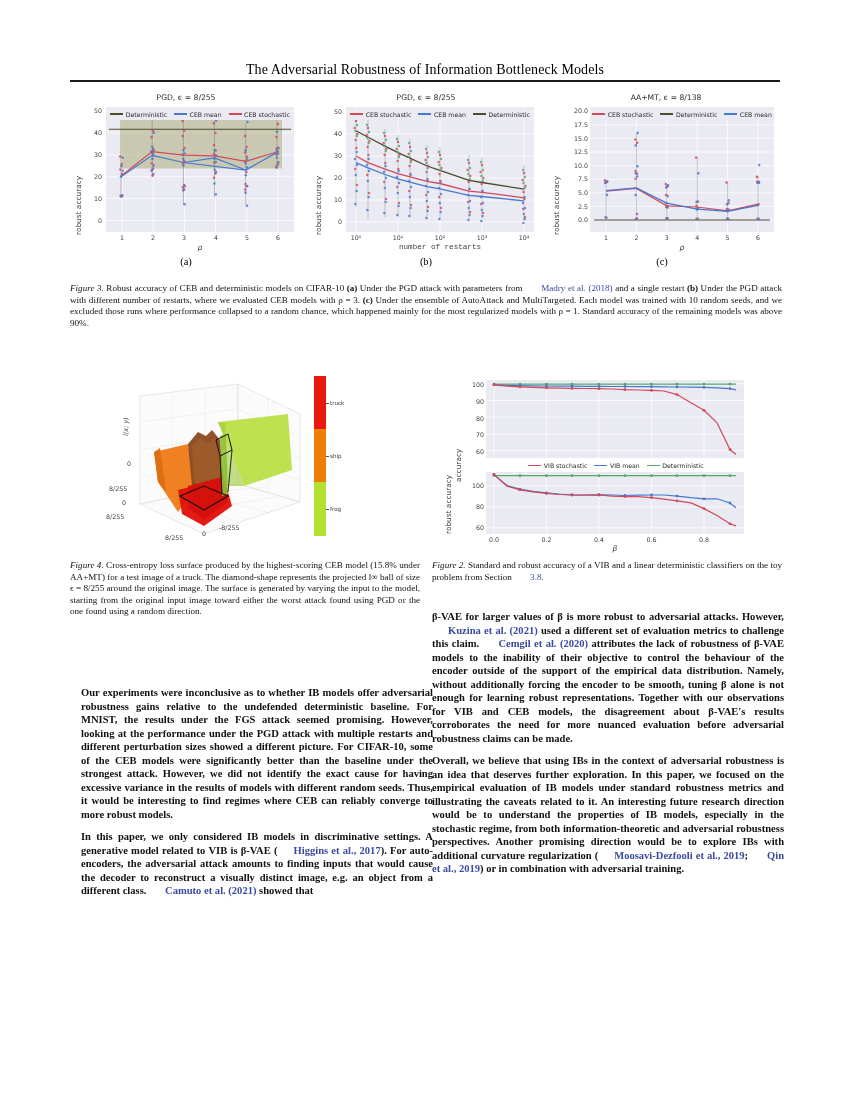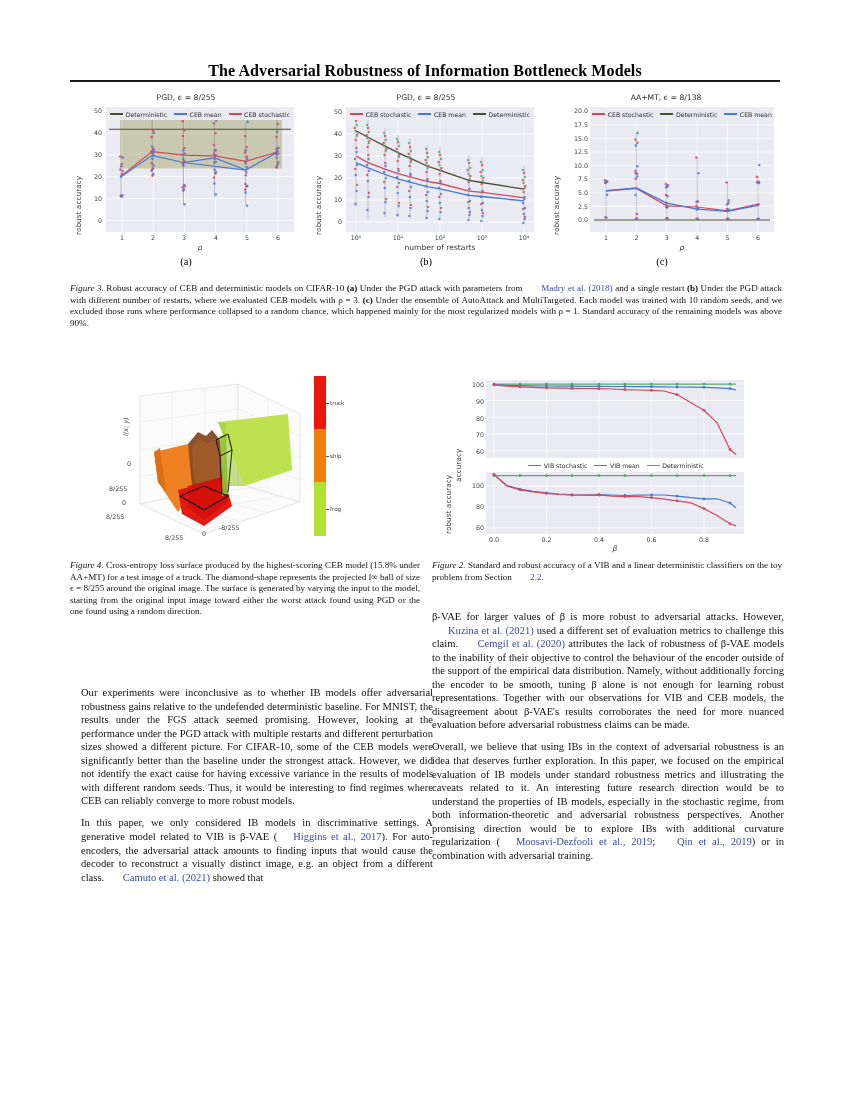--- a/index.html
+++ b/index.html
@@ -8,21 +8,21 @@
     background:#ffffff;
     font-family:"Liberation Serif", serif;
     color:#000;
     overflow:hidden;
   }
   .page{position:relative;width:850px;height:1100px;}
 
   
   .runhead{
     position:absolute;left:70px;top:62px;width:710px;
-    text-align:center;font-weight:bold;font-size:16px;
+    text-align:center;font-weight:normal;font-size:14px;
     letter-spacing:.1px;
   }
   .rule{
     position:absolute;left:70px;top:80px;width:710px;height:2.2px;
     background:#1a1a1a;
   }
 
   
   .fig3{position:absolute;left:70px;top:93px;width:712px;height:172px;
         display:flex;justify-content:space-between;}
@@ -65,21 +65,21 @@
   
   .caption{
     position:absolute;font-size:9.1px;line-height:11.6px;text-align:justify;
     color:#111;
   }
   .cite{color:#3a4a9f;padding-left:16px;}
   .bodytext{
     position:absolute;font-size:10.55px;line-height:13.55px;
     text-align:justify;color:#111;
   }
-  .bodytext p{margin:0 0 8.5px 0;}
+  .bodytext p{margin:0 0 8.5px 0;font-weight:bold;}
   .it{font-style:italic;}
   .bf{font-weight:bold;}
 
   
   .fig4{position:absolute;left:92px;top:374px;width:300px;height:180px;}
   .cbar{position:absolute;left:222px;top:2px;width:12px;height:160px;}
   .cbseg{width:100%;}
   .cblabel{
     position:absolute;left:16px;font-family:"DejaVu Sans",sans-serif;
     font-size:5.6px;color:#333;white-space:nowrap;
@@ -513,21 +513,21 @@
       <div class="tick ty" style="left:12px;top:103px;width:20px;">10</div>
       <div class="tick ty" style="left:12px;top:81px;width:20px;">20</div>
       <div class="tick ty" style="left:12px;top:59px;width:20px;">30</div>
       <div class="tick ty" style="left:12px;top:37px;width:20px;">40</div>
       <div class="tick ty" style="left:12px;top:15px;width:20px;">50</div>
       <div class="tick tx" style="left:36px;top:141px;width:20px;">10⁰</div>
       <div class="tick tx" style="left:78px;top:141px;width:20px;">10¹</div>
       <div class="tick tx" style="left:120px;top:141px;width:20px;">10²</div>
       <div class="tick tx" style="left:162px;top:141px;width:20px;">10³</div>
       <div class="tick tx" style="left:204px;top:141px;width:20px;">10⁴</div>
-      <div class="xlab" style="left:36px;top:150px;width:188px;">number of restarts</div>
+      <div class="xlab" style="left:36px;top:150px;width:188px;font-family:Liberation Mono, monospace;">number of restarts</div>
       <div class="panelabel" style="left:96px;top:163px;">(b)</div>
     </div>
 
     <div class="pane">
       <div class="plottitle">AA+MT, ϵ = 8/138</div>
       <div class="ylab" style="left:2px;top:142px;">robust accuracy</div>
       <div class="axesbox" style="left:40px;top:14px;width:184px;height:125px;">
         <svg width="184" height="125" viewBox="0 0 184 125" style="position:absolute;left:0;top:0;">
           <g stroke="#ffffff" stroke-width="0.7">
             <line x1="0" y1="113" x2="184" y2="113"></line>
@@ -875,21 +875,21 @@
     <div class="tick tx" style="left:201.5px;top:162px;width:20px;">0.6</div>
     <div class="tick tx" style="left:254px;top:162px;width:20px;">0.8</div>
     <div class="xlab" style="left:46px;top:170px;width:258px;font-style:italic;">β</div>
   </div>
 
   <div class="caption" style="left:70px;top:560px;width:350px;">
     <span class="it">Figure 4.</span><span> Cross-entropy loss surface produced by the highest-scoring CEB model (15.8% under AA+MT) for a test image of a truck. The diamond-shape represents the projected l∞ ball of size ϵ = 8/255 around the original image. The surface is generated by varying the input to the model, starting from the original input image toward either the worst attack found using PGD or the one found using a random direction.</span>
   </div>
 
   <div class="caption" style="left:432px;top:560px;width:350px;">
-    <span class="it">Figure 2.</span><span> Standard and robust accuracy of a VIB and a linear deterministic classifiers on the toy problem from Section </span><span class="cite">2.2</span><span>.</span>
+    <span class="it">Figure 2.</span><span> Standard and robust accuracy of a VIB and a linear deterministic classifiers on the toy problem from Section </span><span class="cite">3.8</span><span>.</span>
   </div>
 
   <div class="bodytext" style="left:81px;top:686px;width:352px;">
     <p>Our experiments were inconclusive as to whether IB models offer adversarial robustness gains relative to the undefended deterministic baseline. For MNIST, the results under the FGS attack seemed promising. However, looking at the performance under the PGD attack with multiple restarts and different perturbation sizes showed a different picture. For CIFAR-10, some of the CEB models were significantly better than the baseline under the strongest attack. However, we did not identify the exact cause for having excessive variance in the results of models with different random seeds. Thus, it would be interesting to find regimes where CEB can reliably converge to more robust models.</p>
     <p><span>In this paper, we only considered IB models in discriminative settings. A generative model related to VIB is β-VAE (</span><span class="cite">Higgins et al., 2017</span><span>). For auto-encoders, the adversarial attack amounts to finding inputs that would cause the decoder to reconstruct a visually distinct image, e.g. an object from a different class. </span><span class="cite">Camuto et al. (2021)</span><span> showed that</span></p>
   </div>
 
   <div class="bodytext" style="left:432px;top:610px;width:352px;">
     <p><span>β-VAE for larger values of β is more robust to adversarial attacks. However, </span><span class="cite">Kuzina et al. (2021)</span><span> used a different set of evaluation metrics to challenge this claim. </span><span class="cite">Cemgil et al. (2020)</span><span> attributes the lack of robustness of β-VAE models to the inability of their objective to control the behaviour of the encoder outside of the support of the empirical data distribution. Namely, without additionally forcing the encoder to be smooth, tuning β alone is not enough for learning robust representations. Together with our observations for VIB and CEB models, the disagreement about β-VAE's results corroborates the need for more nuanced evaluation before adversarial robustness claims can be made.</span></p>
     <p><span>Overall, we believe that using IBs in the context of adversarial robustness is an idea that deserves further exploration. In this paper, we focused on the empirical evaluation of IB models under standard robustness metrics and illustrating the caveats related to it. An interesting future research direction would be to understand the properties of IB models, especially in the stochastic regime, from both information-theoretic and adversarial robustness perspectives. Another promising direction would be to explore IBs with additional curvature regularization (</span><span class="cite">Moosavi-Dezfooli et al., 2019</span><span>; </span><span class="cite">Qin et al., 2019</span><span>) or in combination with adversarial training.</span></p>

